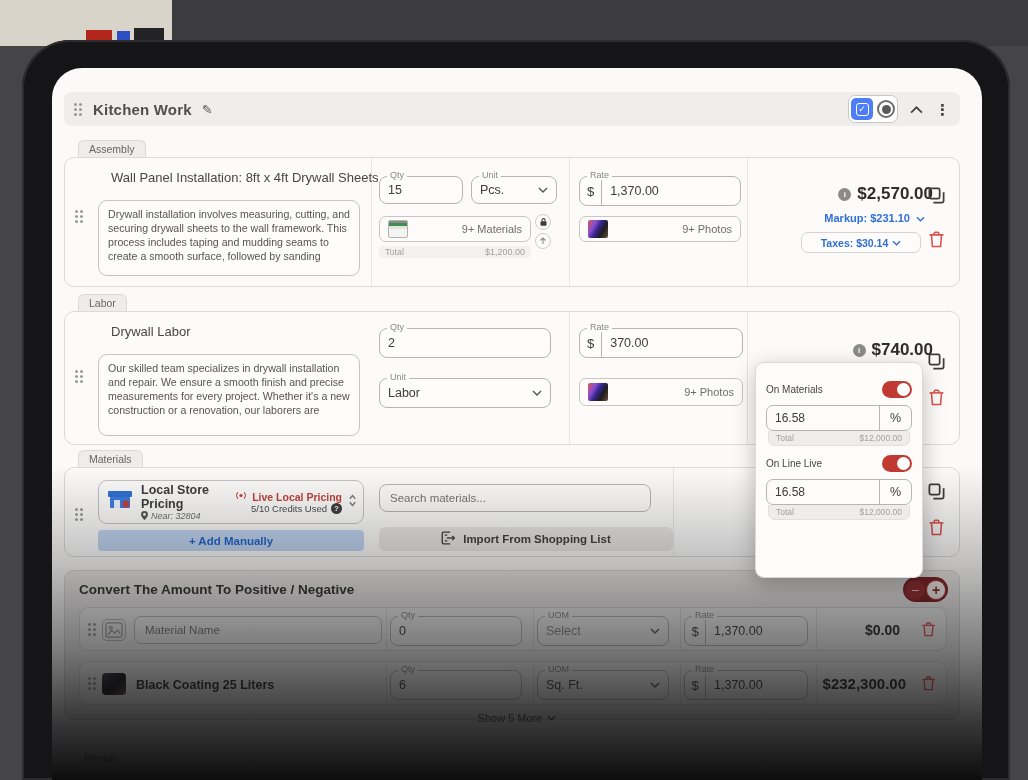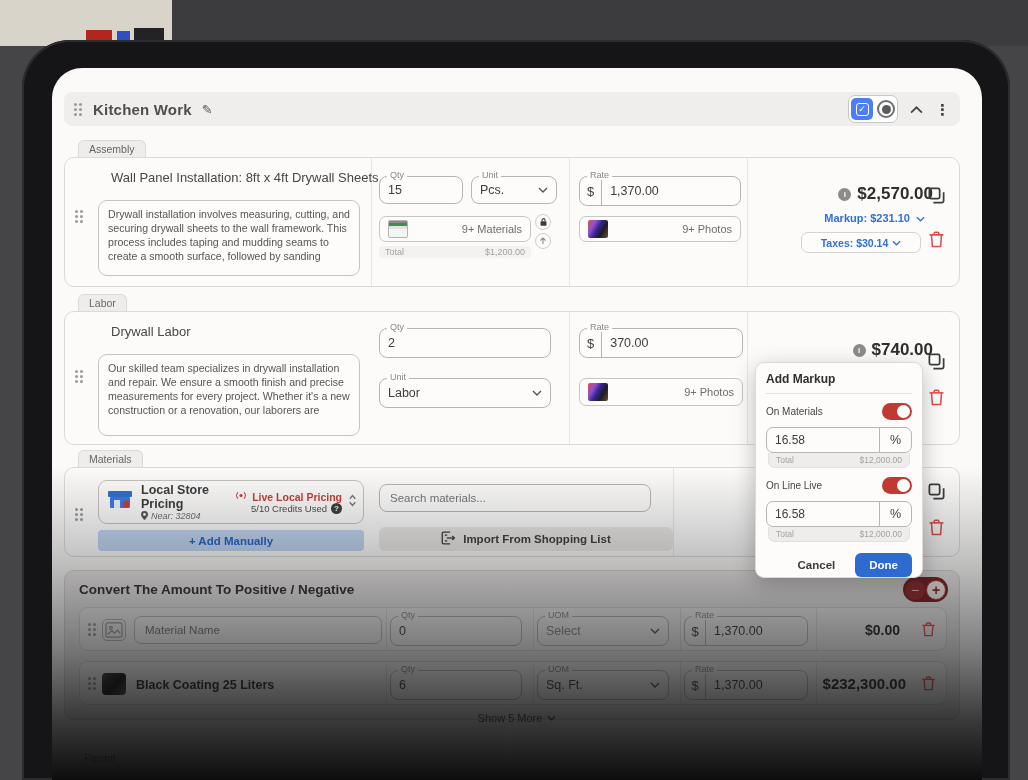--- a/index.html
+++ b/index.html
@@ -411,21 +411,20 @@
         <svg width="9" height="6" viewBox="0 0 10 6">
             <path d="M1 1l4 4 4-4" fill="none" stroke="#4a4a4a" stroke-width="1.4"></path>
           </svg>
       </div>
 
       <span class="next-tab" style="left:32px;top:684px;">Permit</span>
 
       <div class="shade"></div>
 
       <div class="popup">
-        <div class="popup-title">Add Markup</div>
         <div class="tog-row">
           <span class="tog-label">On Materials</span>
           <span class="toggle"></span>
         </div>
         <div class="pct-field">
           <input value="16.58" style="">
           <span class="pct-cell">%</span>
         </div>
         <div class="pop-strip">
           <span>Total</span>
@@ -436,21 +435,17 @@
           <span class="toggle"></span>
         </div>
         <div class="pct-field">
           <input value="16.58" style="">
           <span class="pct-cell">%</span>
         </div>
         <div class="pop-strip">
           <span>Total</span>
           <span>$12,000.00</span>
         </div>
-        <div class="pop-btns">
-          <button class="cancel-btn">Cancel</button>
-          <button class="done-btn">Done</button>
-        </div>
       </div>
 
     </div>
   </div>
 </div>
 
 </body></html>

